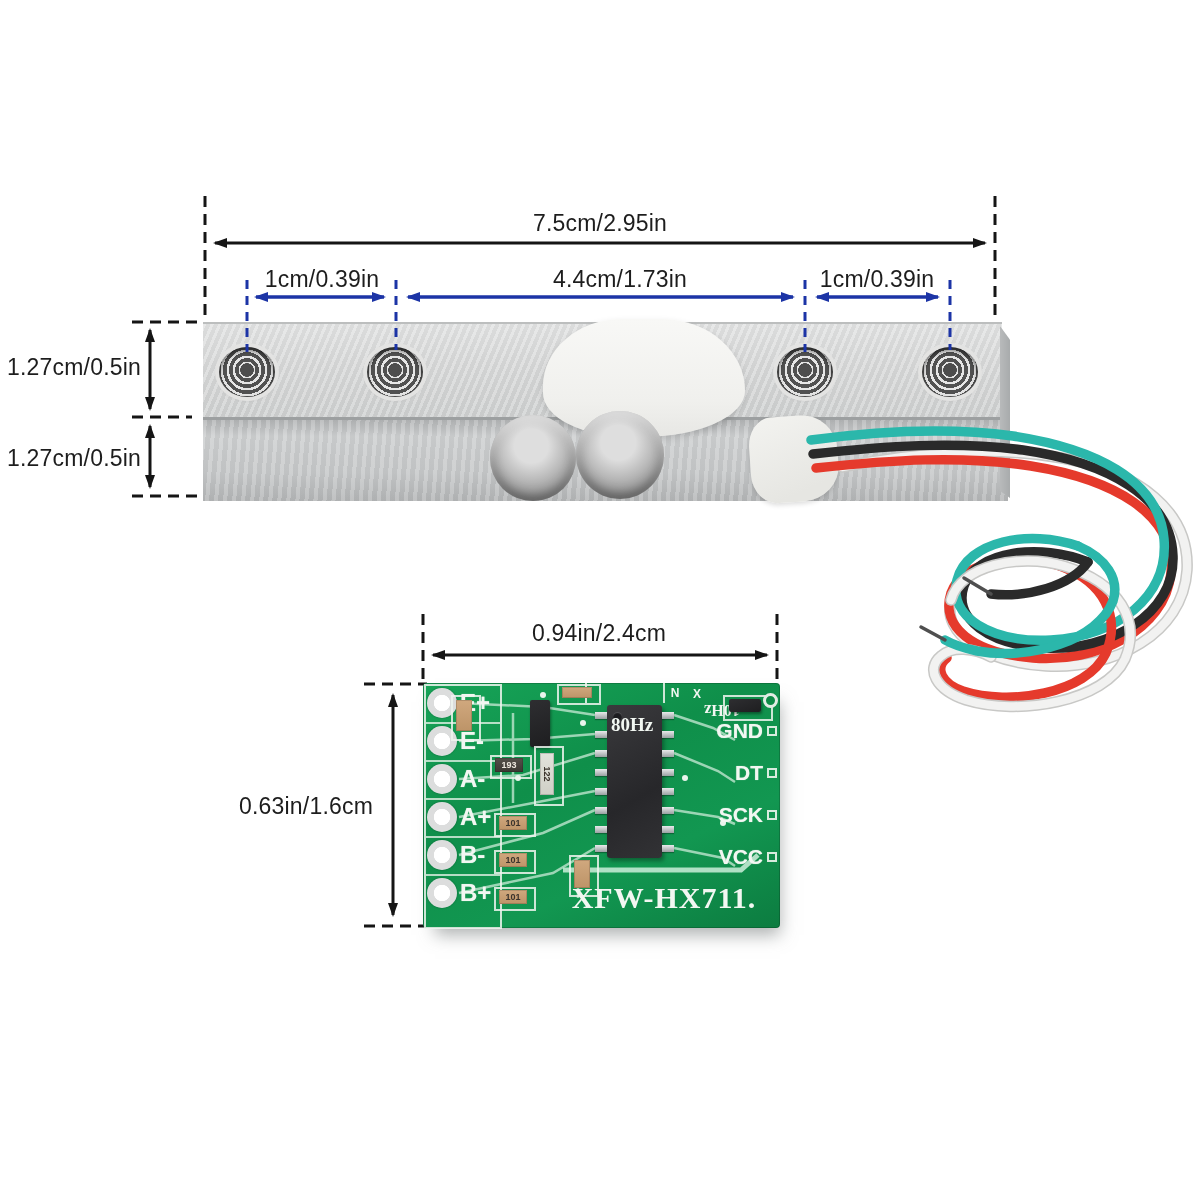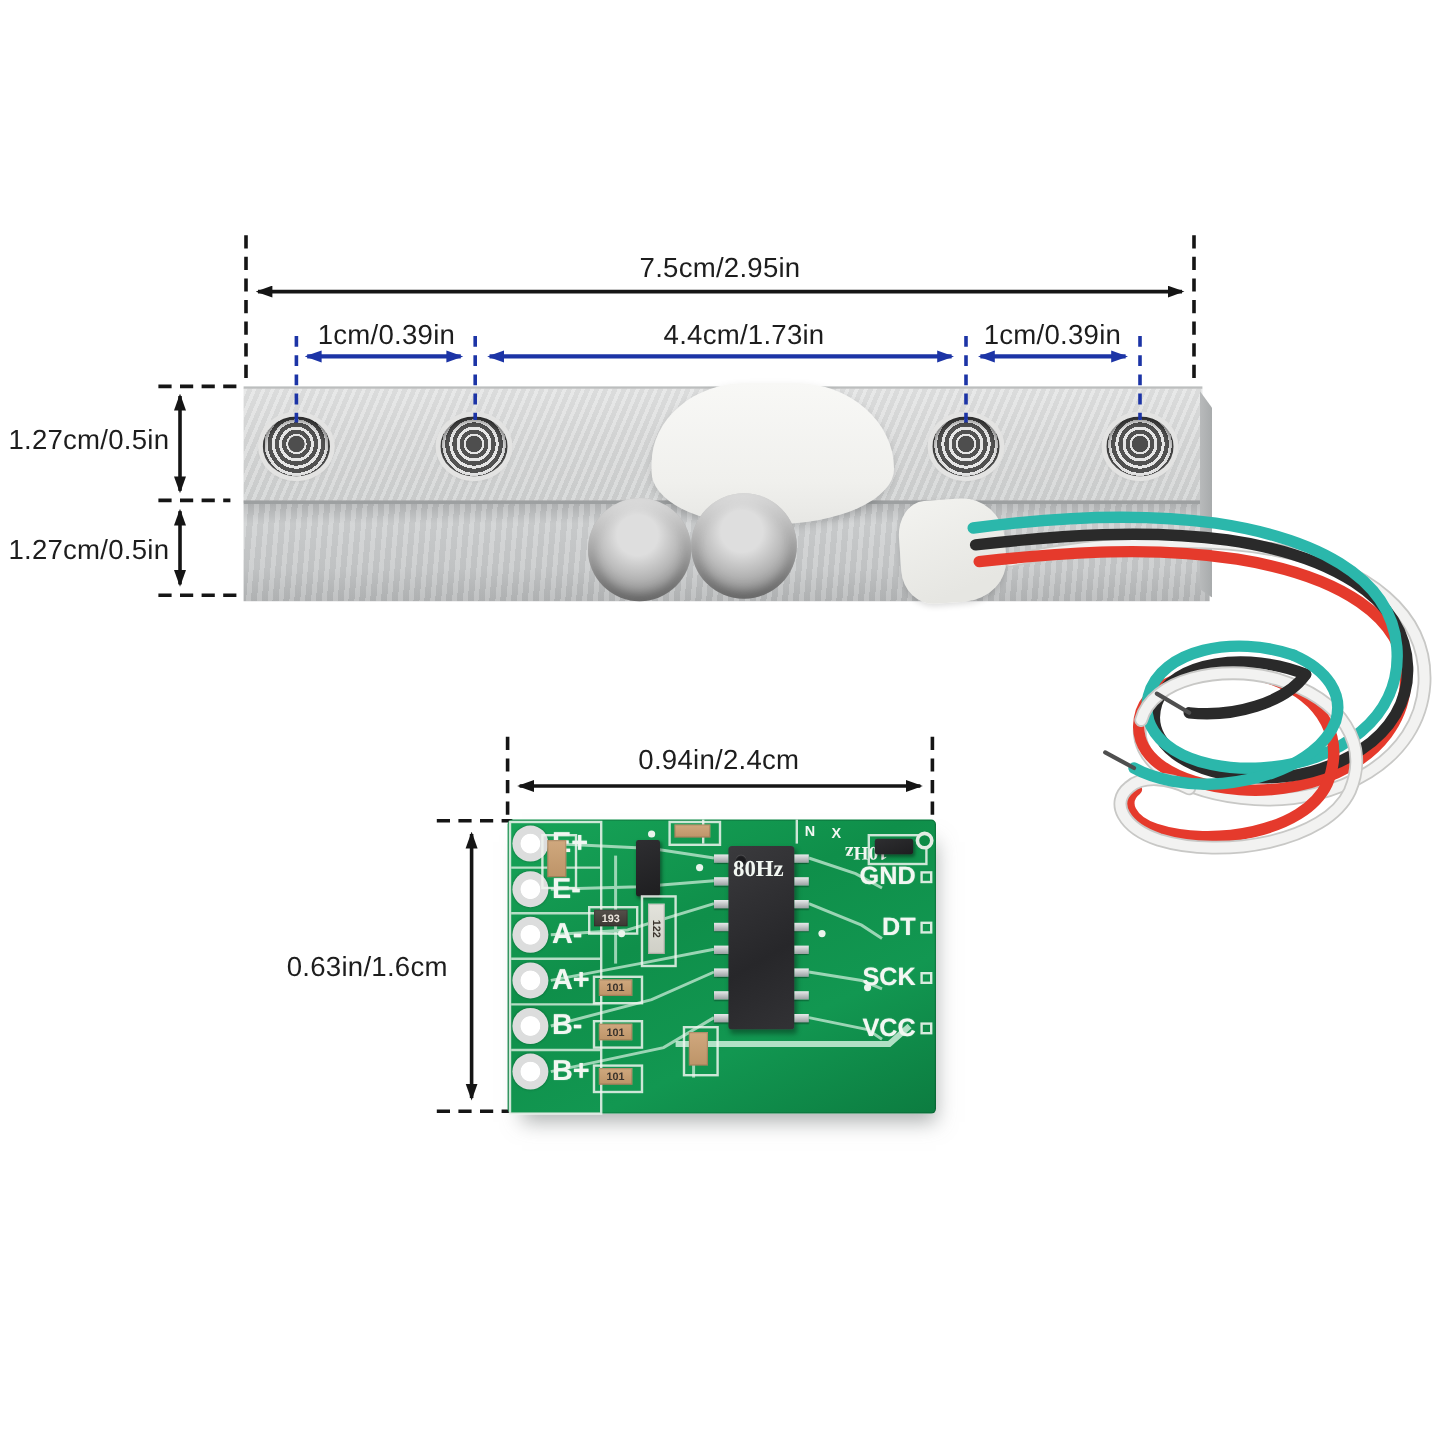--- a/index.html
+++ b/index.html
@@ -251,20 +251,21 @@
           <div class="pin"></div>
           <div class="pin"></div>
           <div class="pin"></div>
       </div>
     </div>
 
     <div class="silk serif ctr" style="left:209px;top:10px;font-size:19px;margin-top:32px;">80Hz</div>
     <div class="silk serif rot180" style="left:299px;top:27px;font-size:16px;">10Hz</div>
     <div class="silk ctr" style="left:252px;top:10px;font-size:12px;">N</div>
     <div class="silk ctr" style="left:274px;top:11px;font-size:12px;">X</div>
+    <div class="silk serif ctr" style="left:241px;top:215px;font-size:30px;letter-spacing:1px;">XFW-HX711.</div>
     <div class="silk-line" style="left:162px;top:0;width:2px;height:20px;"></div>
     <div class="silk-line" style="left:240px;top:0;width:2px;height:20px;"></div>
 
     <div class="comp-box" style="left:28px;top:12px;width:26px;height:42px;"></div>
     <div class="smd" style="left:33px;top:17px;width:16px;height:31px;"></div>
     <div class="blackcomp" style="left:107px;top:17px;width:20px;height:47px;"></div>
     <div class="comp-box" style="left:134px;top:1px;width:40px;height:17px;"></div>
     <div class="smd" style="left:139px;top:4px;width:30px;height:11px;"></div>
 
     <div class="comp-box" style="left:67px;top:72px;width:38px;height:20px;"></div>

